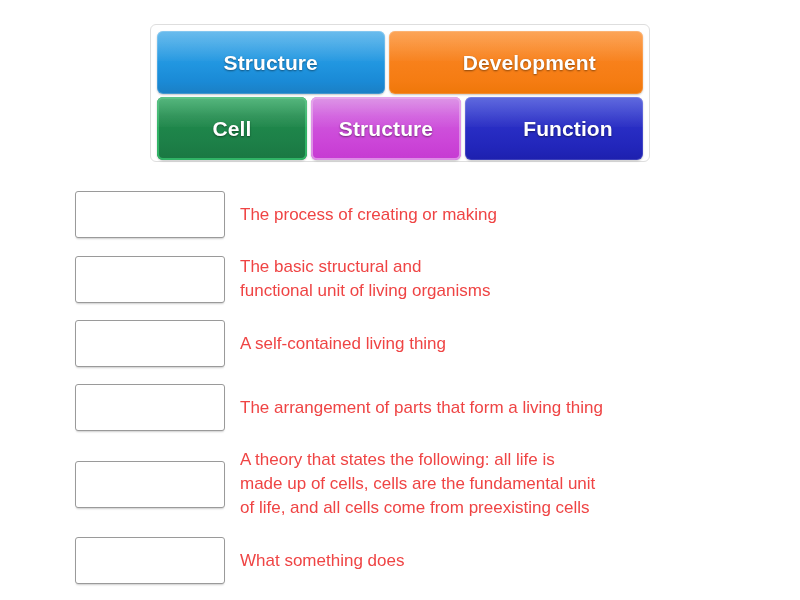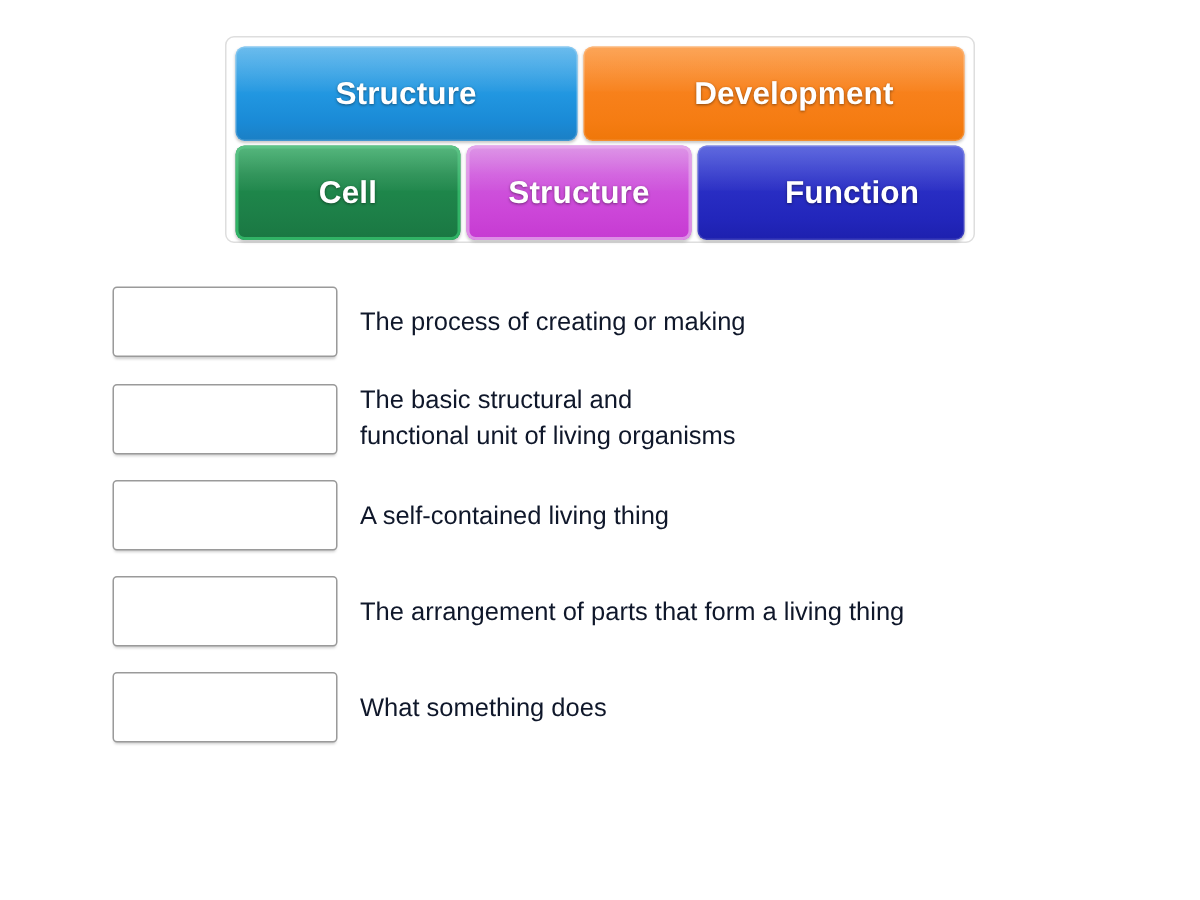--- a/index.html
+++ b/index.html
@@ -118,21 +118,21 @@
     background: #ffffff;
     border: 1px solid #9a9a9a;
     border-radius: 3px;
     box-shadow: 0 2px 2px -1px rgba(0,0,0,0.20);
     cursor: pointer;
   }
   .def-text {
     margin-left: 15px;
     font-size: 17px;
     line-height: 24px;
-    color: #0f172a;
+    color: #ef4444;
     white-space: pre-line;
   }
 </style>
 </head>
 <body>
 
 <div id="word-bank">
 
   <div class="bank-row">
     <div class="tile t-blue">
@@ -173,19 +173,25 @@
   <div class="def-row">
     <div class="drop-zone"></div>
     <div class="def-text">A self-contained living thing</div>
   </div>
 
   <div class="def-row">
     <div class="drop-zone"></div>
     <div class="def-text">The arrangement of parts that form a living thing</div>
   </div>
 
+  <div class="def-row">
+    <div class="drop-zone"></div>
+    <div class="def-text">A theory that states the following: all life is
+made up of cells, cells are the fundamental unit
+of life, and all cells come from preexisting cells</div>
+  </div>
 
   <div class="def-row">
     <div class="drop-zone"></div>
     <div class="def-text">What something does</div>
   </div>
 
 </div>
 
 </body></html>

